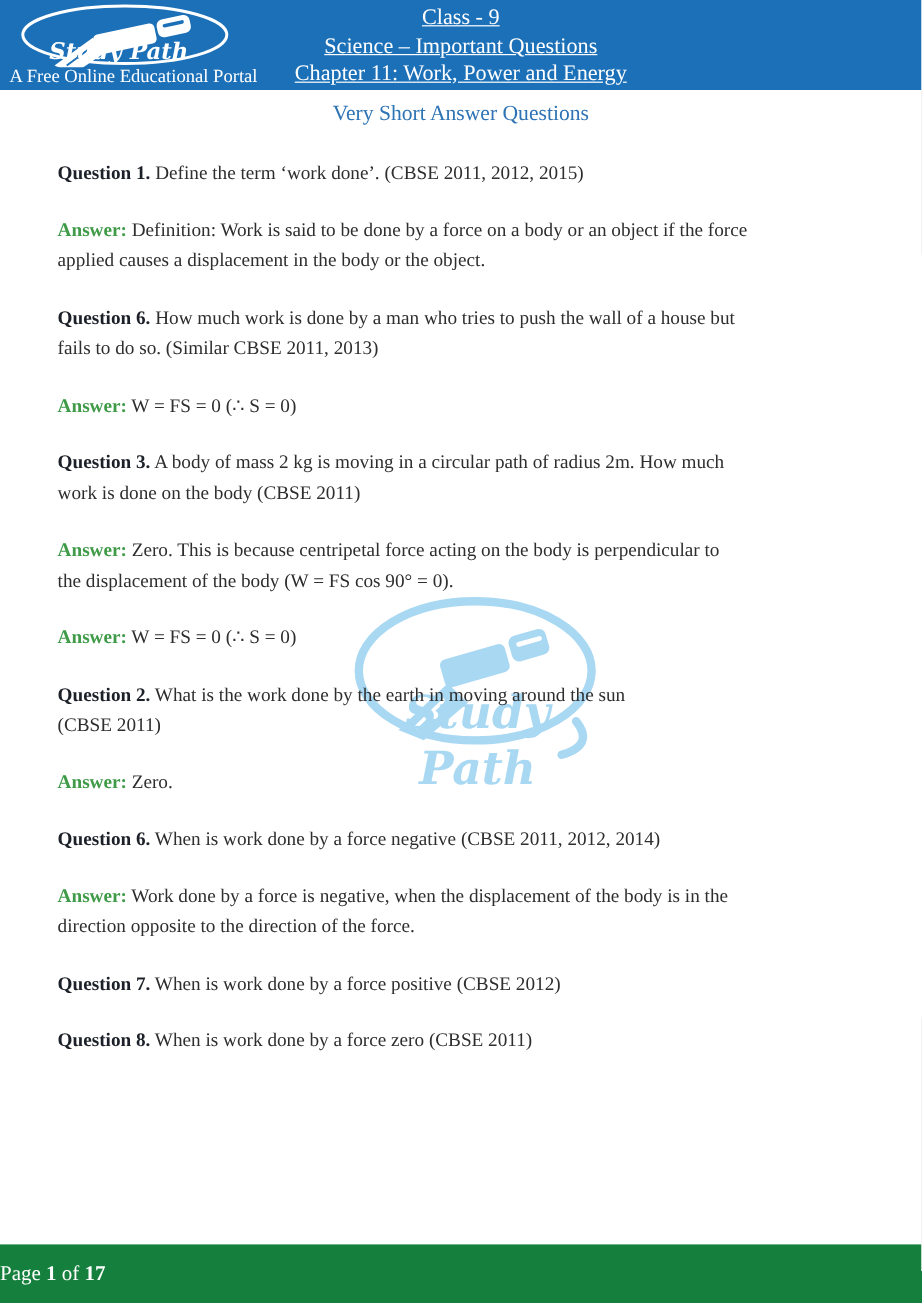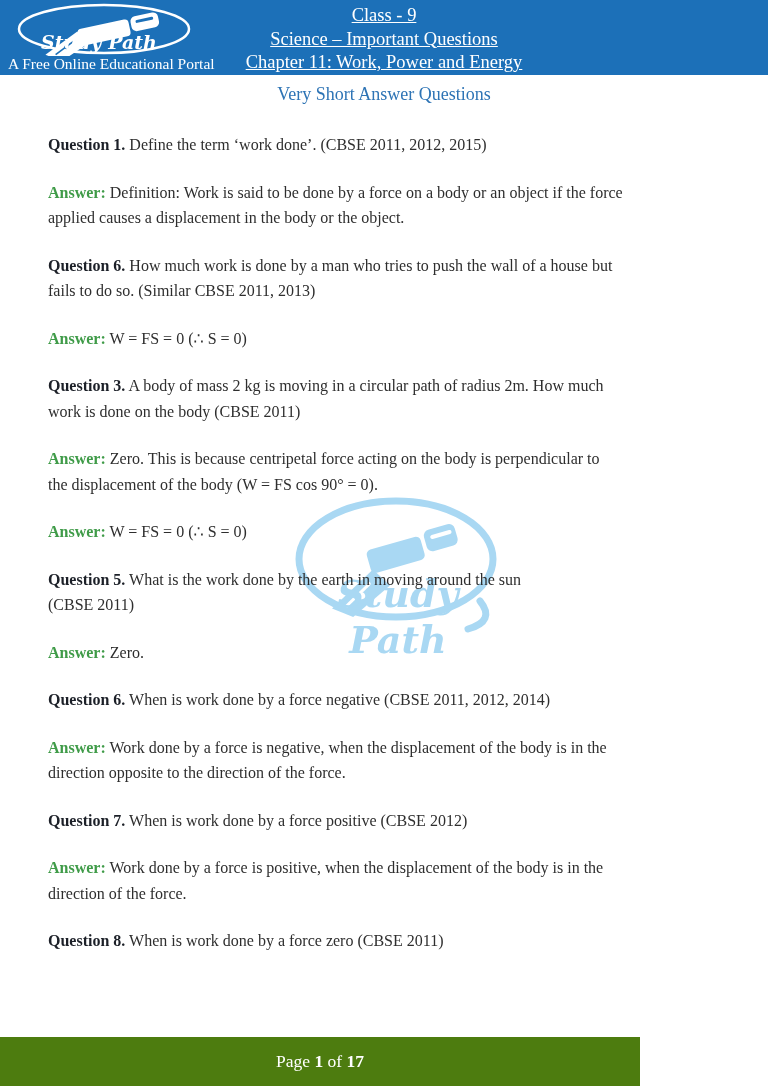--- a/index.html
+++ b/index.html
@@ -42,22 +42,22 @@
     position:absolute;left:292px;top:497px;width:212px;height:142px;
     z-index:0;pointer-events:none;
   }
   .wm-script{
     position:absolute;left:8px;top:74px;width:196px;text-align:center;
     font-size:38px;line-height:1.2;font-style:italic;font-weight:700;
     color:#a9d8f3;font-family:cursive,"DejaVu Serif",serif;
   }
   
   .footer-bar{
-    position:absolute;left:0;bottom:0;width:640px;height:49px;
-    background:#4d7c0f;z-index:2;text-align:center;
+    position:absolute;left:0;bottom:0;width:768px;height:49px;
+    background:#15803d;z-index:2;
   }
   .footer-text{
     color:#ffffff;font-size:17.5px;line-height:49px;
   }
   .footer-text .bold{font-weight:700;}
 </style>
 </head>
 <body>
 
 <div class="page">
@@ -112,31 +112,29 @@
 fails to do so. (Similar CBSE 2011, 2013)</span></p>
     <p class="para"><span class="a-label">Answer:</span><span> W = FS = 0 (∴ S = 0)</span></p>
 
     <p class="para"><span class="q-label">Question 3.</span><span> A body of mass 2 kg is moving in a circular path of radius 2m. How much
 work is done on the body (CBSE 2011)</span></p>
     <p class="para"><span class="a-label">Answer:</span><span> Zero. This is because centripetal force acting on the body is perpendicular to
 the displacement of the body (W = FS cos 90° = 0).</span></p>
 
     <p class="para"><span class="a-label">Answer:</span><span> W = FS = 0 (∴ S = 0)</span></p>
 
-    <p class="para"><span class="q-label">Question 5.</span><span> What is the work done by the earth in moving around the sun
+    <p class="para"><span class="q-label">Question 2.</span><span> What is the work done by the earth in moving around the sun
 (CBSE 2011)</span></p>
     <p class="para"><span class="a-label">Answer:</span><span> Zero.</span></p>
 
     <p class="para"><span class="q-label">Question 6.</span><span> When is work done by a force negative (CBSE 2011, 2012, 2014)</span></p>
     <p class="para"><span class="a-label">Answer:</span><span> Work done by a force is negative, when the displacement of the body is in the
 direction opposite to the direction of the force.</span></p>
 
     <p class="para"><span class="q-label">Question 7.</span><span> When is work done by a force positive (CBSE 2012)</span></p>
-    <p class="para"><span class="a-label">Answer:</span><span> Work done by a force is positive, when the displacement of the body is in the
-direction of the force.</span></p>
 
     <p class="para"><span class="q-label">Question 8.</span><span> When is work done by a force zero (CBSE 2011)</span></p>
   </div>
 
   <div class="footer-bar">
     <div class="footer-text"><span>Page</span> <span class="bold">1</span> <span>of</span> <span class="bold">17</span></div>
   </div>
 
 </div>
 

